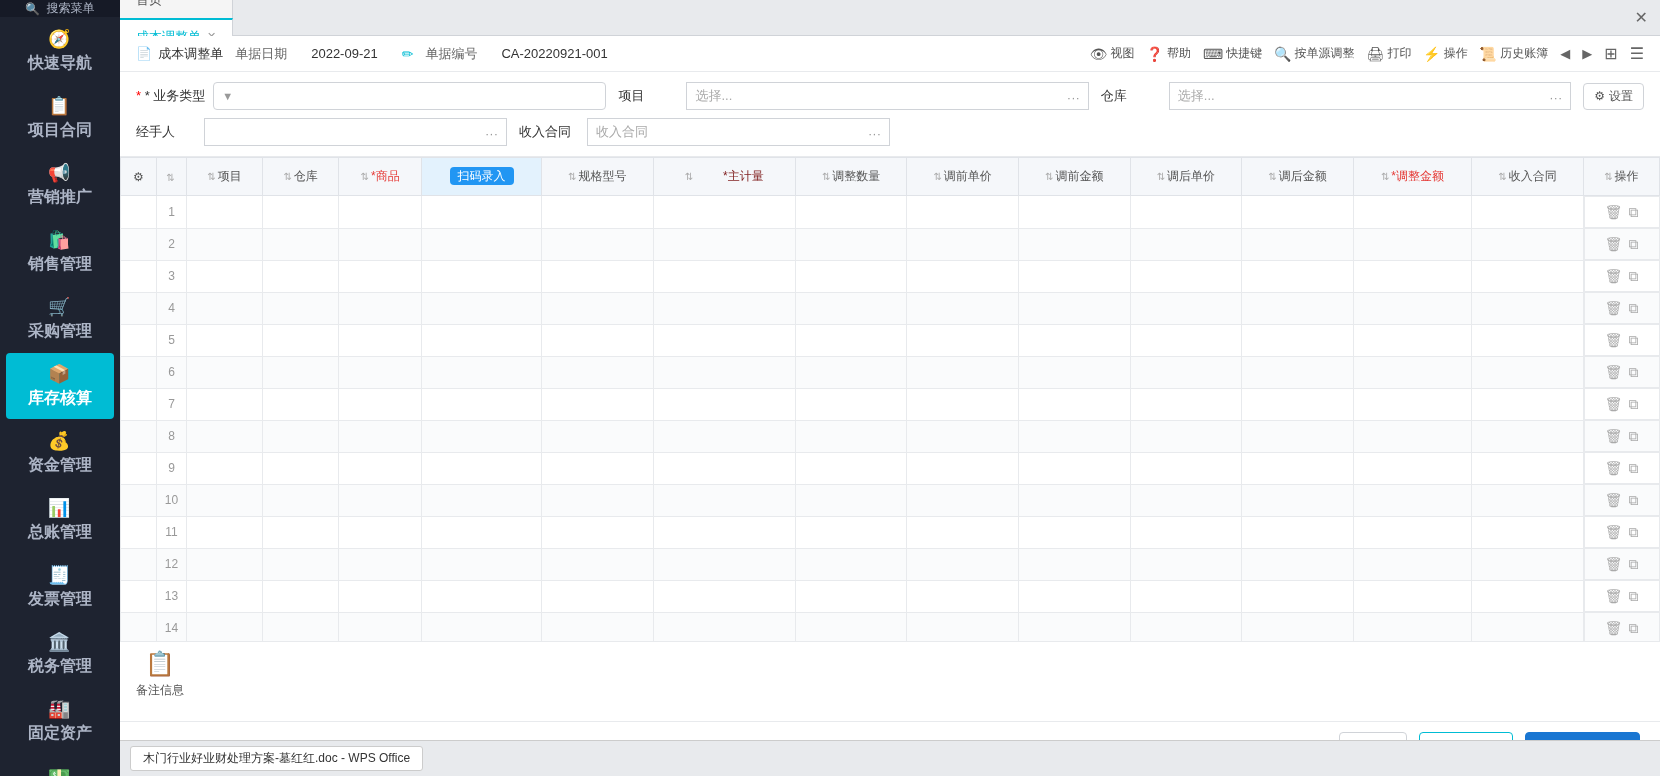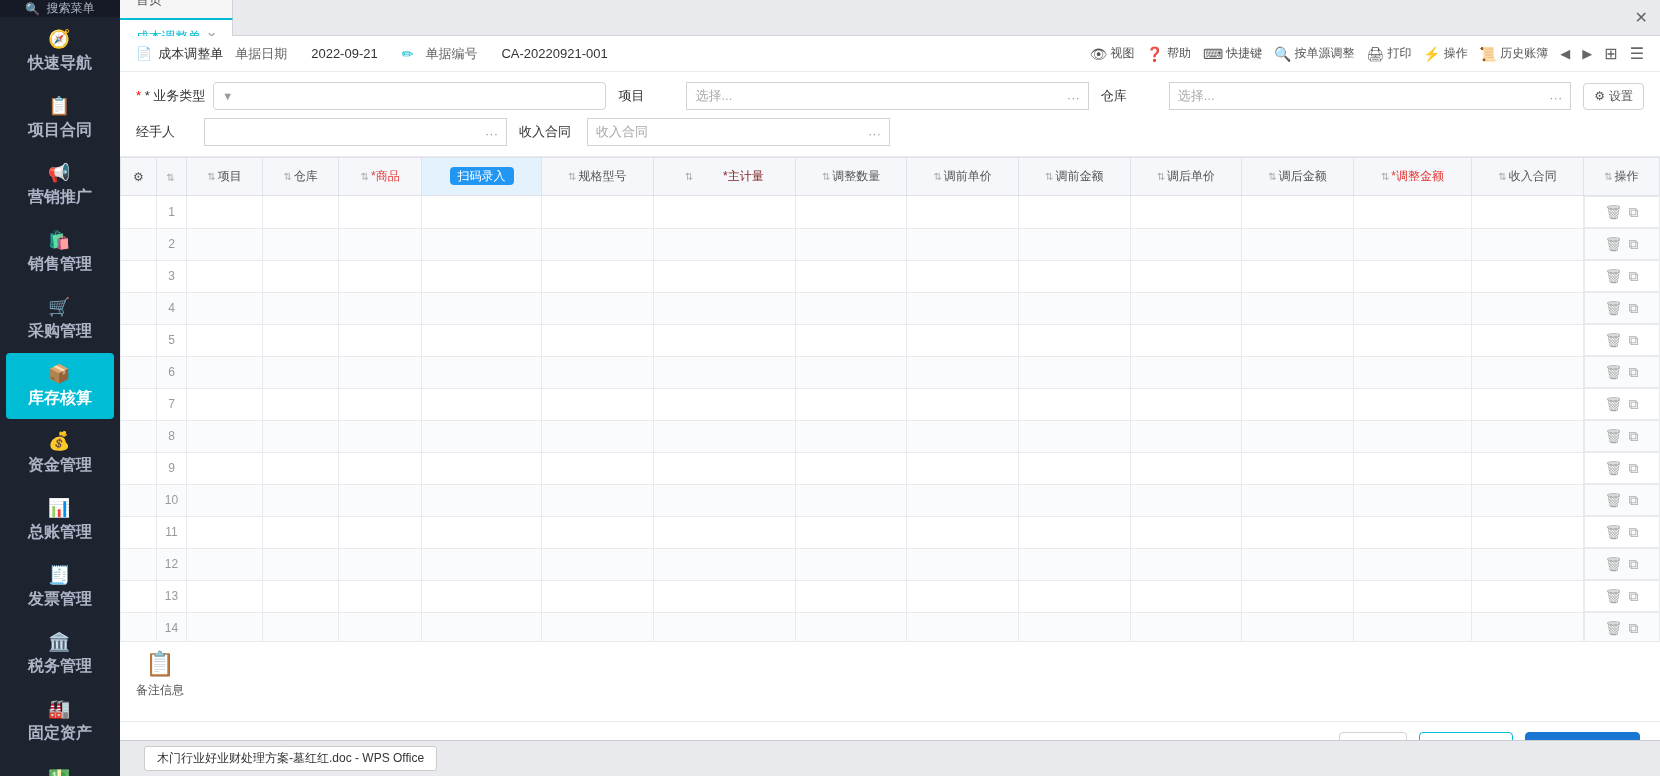--- a/index.html
+++ b/index.html
@@ -344,21 +344,21 @@
     
     .taskbar {
       position: fixed;
       bottom: 0;
       left: 120px;
       right: 0;
       height: 36px;
       background: #e8eaed;
       display: flex;
       align-items: center;
-      padding: 0 24px;
+      padding: 0 10px;
       gap: 8px;
       border-top: 1px solid #ccc;
       z-index: 100;
     }
     .taskbar-item {
       background: #fff;
       border: 1px solid #ccc;
       border-radius: 3px;
       padding: 3px 12px;
       font-size: 12px;

